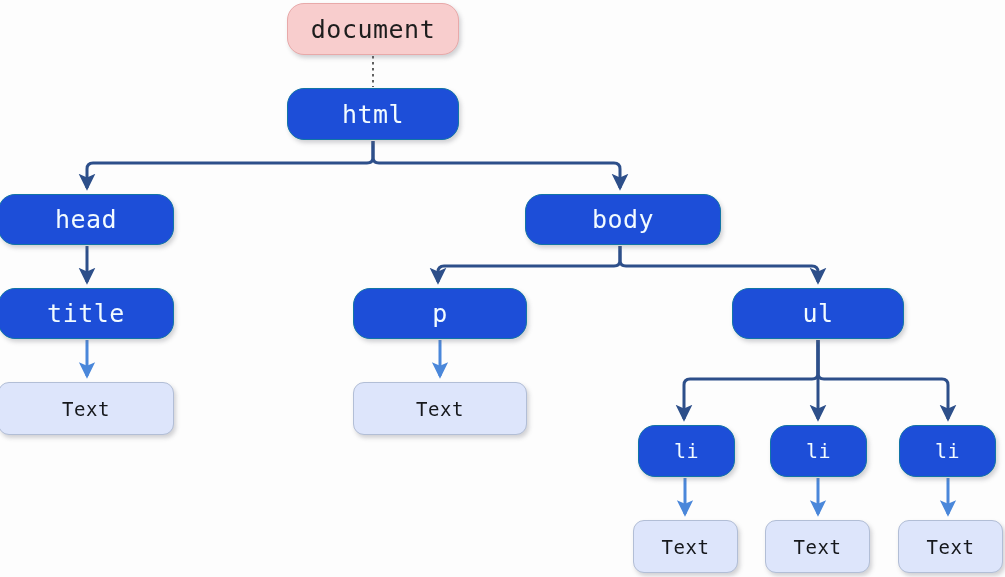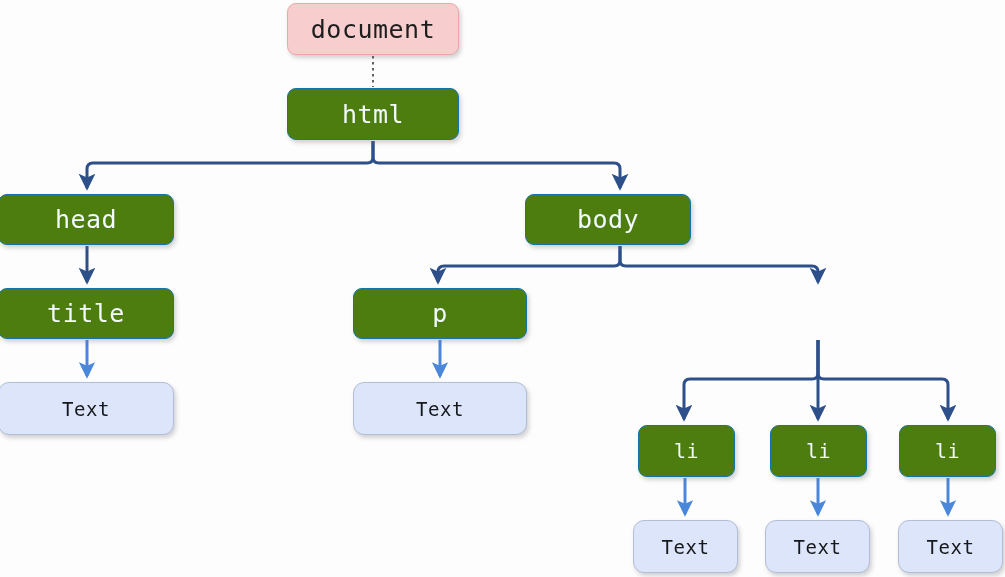--- a/index.html
+++ b/index.html
@@ -24,34 +24,34 @@
     width: 1005px;
     height: 577px;
     pointer-events: none;
   }
   .node {
     position: absolute;
     box-sizing: border-box;
     display: flex;
     align-items: center;
     justify-content: center;
-    border-radius: 9px;
+    border-radius: 17px;
     font-family: "DejaVu Sans Mono", monospace;
     letter-spacing: 0.5px;
     white-space: nowrap;
     box-shadow: 2px 3px 4px rgba(110, 110, 120, 0.30);
   }
   .node.doc {
     background: #f8cdcd;
     border: 1.5px solid #e8a9a9;
     color: #1d1d1d;
     font-size: 25px;
   }
   .node.tag {
-    background: #4d7c0f;
+    background: #1d4ed8;
     border: 1px solid #1275a6;
     color: #f2fbff;
     font-size: 25px;
   }
   .node.textnode {
     background: #dde5fb;
     border: 1.5px solid #b2bed6;
     color: #16181c;
     font-size: 19px;
     font-family: "DejaVu Sans Mono", monospace;
@@ -96,26 +96,27 @@
     <path d="M 818 478 L 818 514" stroke="#4a87da" stroke-width="3" fill="none" marker-end="url(#arrow-light)"></path>
     <path d="M 948 478 L 948 514" stroke="#4a87da" stroke-width="3" fill="none" marker-end="url(#arrow-light)"></path>
   </svg>
 
   <div class="node doc" style="left:287px; top:3px; width:172px; height:52px;">document</div>
 
   <div class="node tag" style="left:287px; top:88px; width:172px; height:52px;">html</div>
 
   <div class="node tag" style="left:-2px; top:194px; width:176px; height:51px;">head</div>
 
-  <div class="node tag" style="left:525px; top:194px; width:166px; height:51px;">body</div>
+  <div class="node tag" style="left:525px; top:194px; width:196px; height:51px;">body</div>
 
   <div class="node tag" style="left:-2px; top:288px; width:176px; height:51px;">title</div>
 
   <div class="node tag" style="left:353px; top:288px; width:174px; height:51px;">p</div>
 
+  <div class="node tag" style="left:732px; top:288px; width:172px; height:51px;">ul</div>
 
   <div class="node textnode" style="left:-2px; top:382px; width:176px; height:53px;">Text</div>
 
   <div class="node textnode" style="left:353px; top:382px; width:174px; height:53px;">Text</div>
 
   <div class="node tag small" style="left:638px; top:425px; width:97px; height:52px;">li</div>
 
   <div class="node tag small" style="left:770px; top:425px; width:97px; height:52px;">li</div>
 
   <div class="node tag small" style="left:899px; top:425px; width:97px; height:52px;">li</div>

